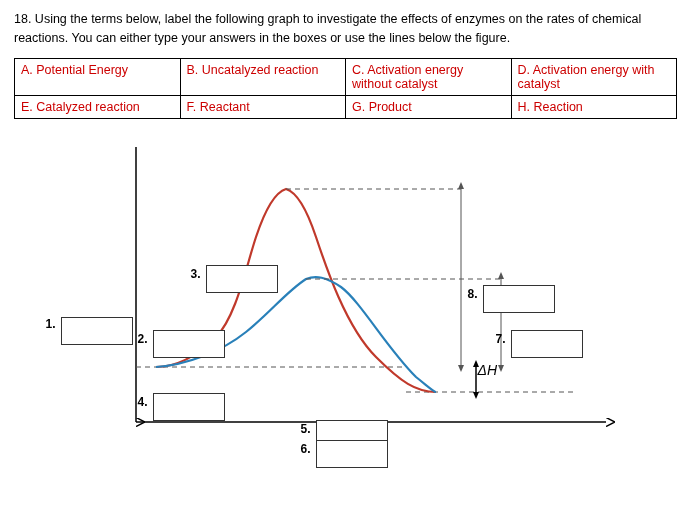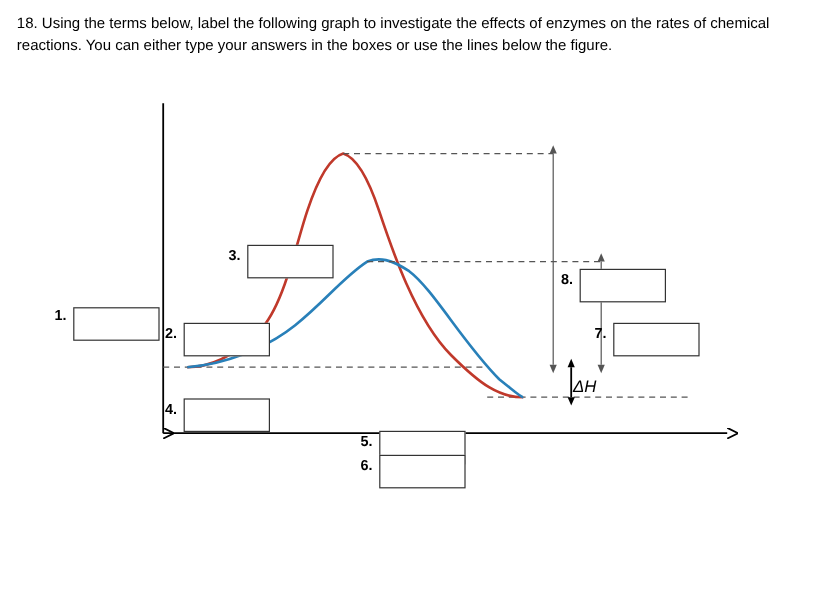--- a/index.html
+++ b/index.html
@@ -61,20 +61,32 @@
       top: 0; left: 0;
     }
   </style>
 </head>
 <body>
 
 <p class="instructions">18.  Using the terms below, label the following graph to investigate the effects of enzymes on the rates of chemical reactions. You can either type your answers in the boxes or use the lines below the figure.</p>
 
 <table class="terms-table">
   <tbody>
+      <tr>
+    <td><span class="term-label">A. Potential Energy</span></td>
+    <td><span class="term-label">B. Uncatalyzed reaction</span></td>
+    <td><span class="term-label">C. Activation energy without catalyst</span></td>
+    <td><span class="term-label">D. Activation energy with catalyst</span></td>
+  </tr>
+  <tr>
+    <td><span class="term-label">E. Catalyzed reaction</span></td>
+    <td><span class="term-label">F. Reactant</span></td>
+    <td><span class="term-label">G. Product</span></td>
+    <td><span class="term-label">H. Reaction</span></td>
+  </tr>
 </tbody>
   </table>
 
 <div class="graph-area">
 
   <svg class="graph-svg" width="600" height="320">
 
     <line x1="90" y1="10" x2="90" y2="285" stroke="#000" stroke-width="1.5" marker-end="url(#arrowUp)"></line>
 
     <line x1="90" y1="285" x2="560" y2="285" stroke="#000" stroke-width="1.5" marker-end="url(#arrowRight)"></line>
@@ -152,15 +164,15 @@
   <div style="position:absolute; left:450px; top:195px;">
     <span class="label-box-num" style="position:absolute; left:0; top:0;">7.</span>
     <input class="label-box" type="text" style="position: absolute; left: 15px; top: -2px;">
   </div>
 
   <div style="position:absolute; left:422px; top:150px;">
     <span class="label-box-num" style="position:absolute; left:0; top:0;">8.</span>
     <input class="label-box" type="text" style="position: absolute; left: 15px; top: -2px;">
   </div>
 
-  <span style="position:absolute; left:432px; top:238px; font-size:14px; font-style:italic;">ΔH</span>
+  <span style="position:absolute; left:432px; top:225px; font-size:14px; font-style:italic;">ΔH</span>
 
 </div>
 
 </body></html>

